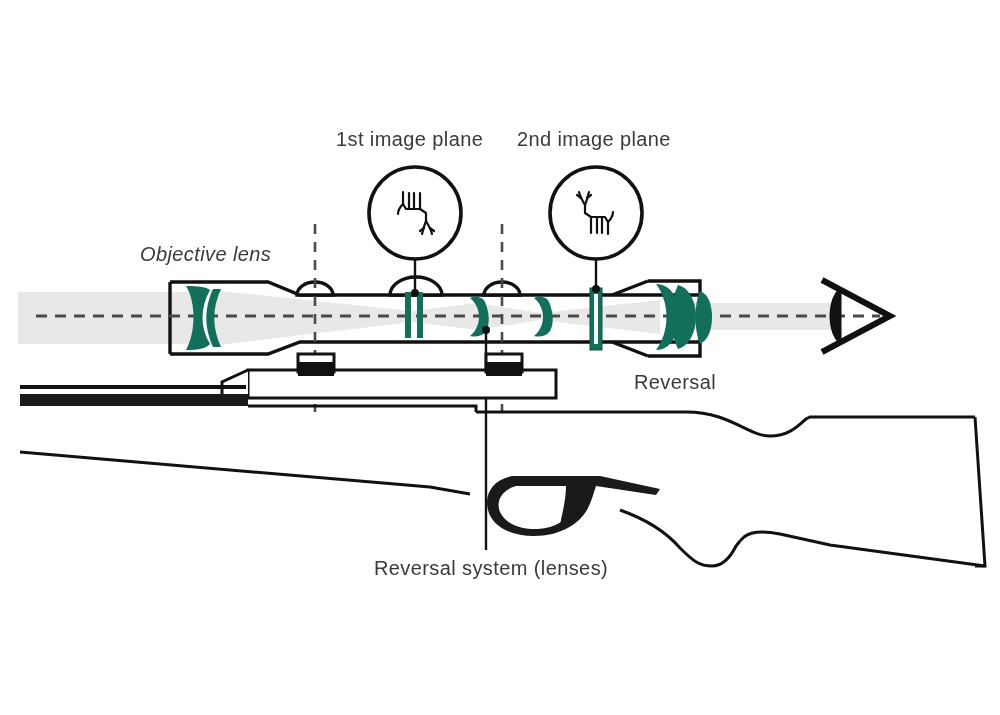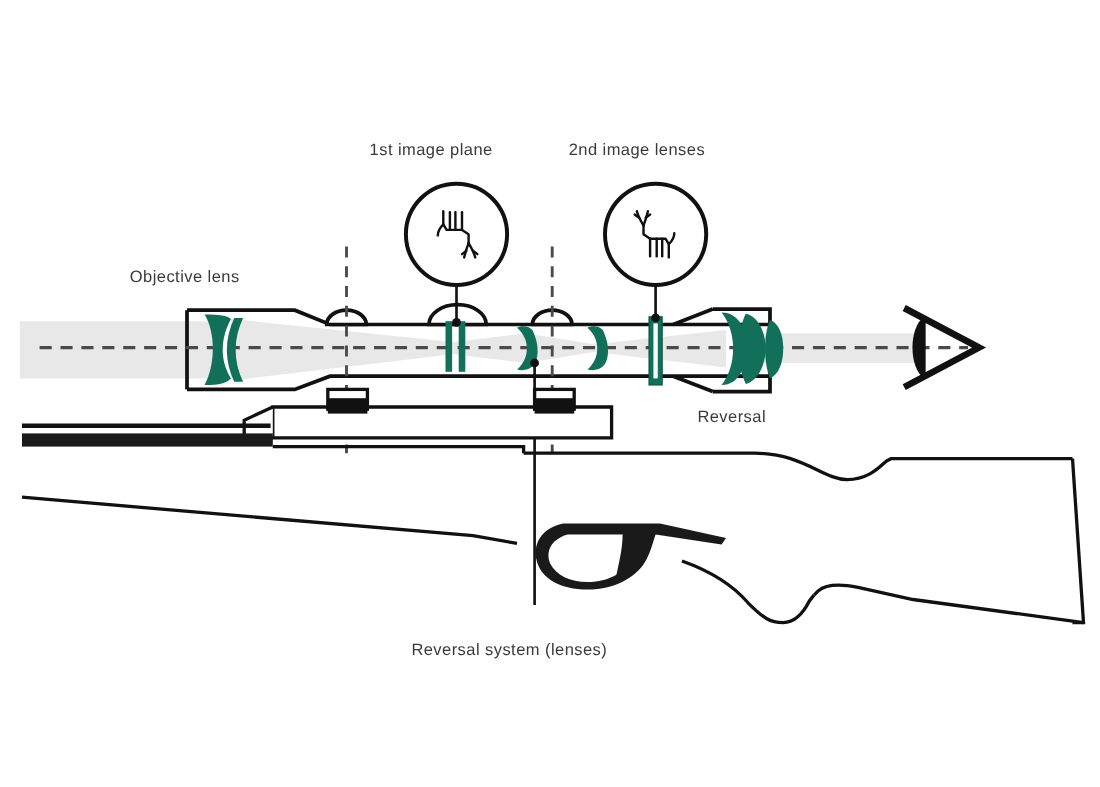--- a/index.html
+++ b/index.html
@@ -28,26 +28,26 @@
     display: block;
   }
   .lbl {
     position: absolute;
     font-family: "Liberation Sans", sans-serif;
     font-weight: 300;
     color: #3a3a3a;
     letter-spacing: 0.4px;
     white-space: nowrap;
   }
-  .lbl-lg { font-size: 15px; }
+  .lbl-lg { font-size: 20px; }
   #label-first-plane { left: 336px; top: 128px; }
   #label-second-plane { left: 517px; top: 128px; }
-  #label-objective { left: 118px; top: 243px; }
+  #label-objective { left: 140px; top: 243px; font-style: italic; }
   #label-eyepiece { left: 634px; top: 371px; }
-  #label-reversal { left: 374px; top: 557px; margin-top: 25px; }
+  #label-reversal { left: 374px; top: 557px; }
 </style>
 </head>
 <body>
 
 <div id="stage">
 
   <svg id="diagram" viewBox="0 0 1000 715">
 
     <g>
 
@@ -209,21 +209,21 @@
     <g>
       <path d="M 822 280 L 890 316 L 822 352" fill="none" stroke="#111111" stroke-width="6" stroke-linejoin="miter" stroke-linecap="butt"></path>
       <path d="M 840 288 C 826 298 826 334 840 344 Z" fill="#111111"></path>
       <line x1="840" y1="288" x2="840" y2="344" stroke="#111111" stroke-width="3"></line>
     </g>
 
   </svg>
 
   <div class="lbl lbl-lg" id="label-first-plane">1st image plane</div>
 
-  <div class="lbl lbl-lg" id="label-second-plane">2nd image lenses</div>
+  <div class="lbl lbl-lg" id="label-second-plane">2nd image plane</div>
 
   <div class="lbl lbl-lg" id="label-objective">Objective lens</div>
 
   <div class="lbl lbl-lg" id="label-eyepiece">Reversal</div>
 
   <div class="lbl lbl-lg" id="label-reversal">Reversal system (lenses)</div>
 
 </div>
 
 </body></html>

